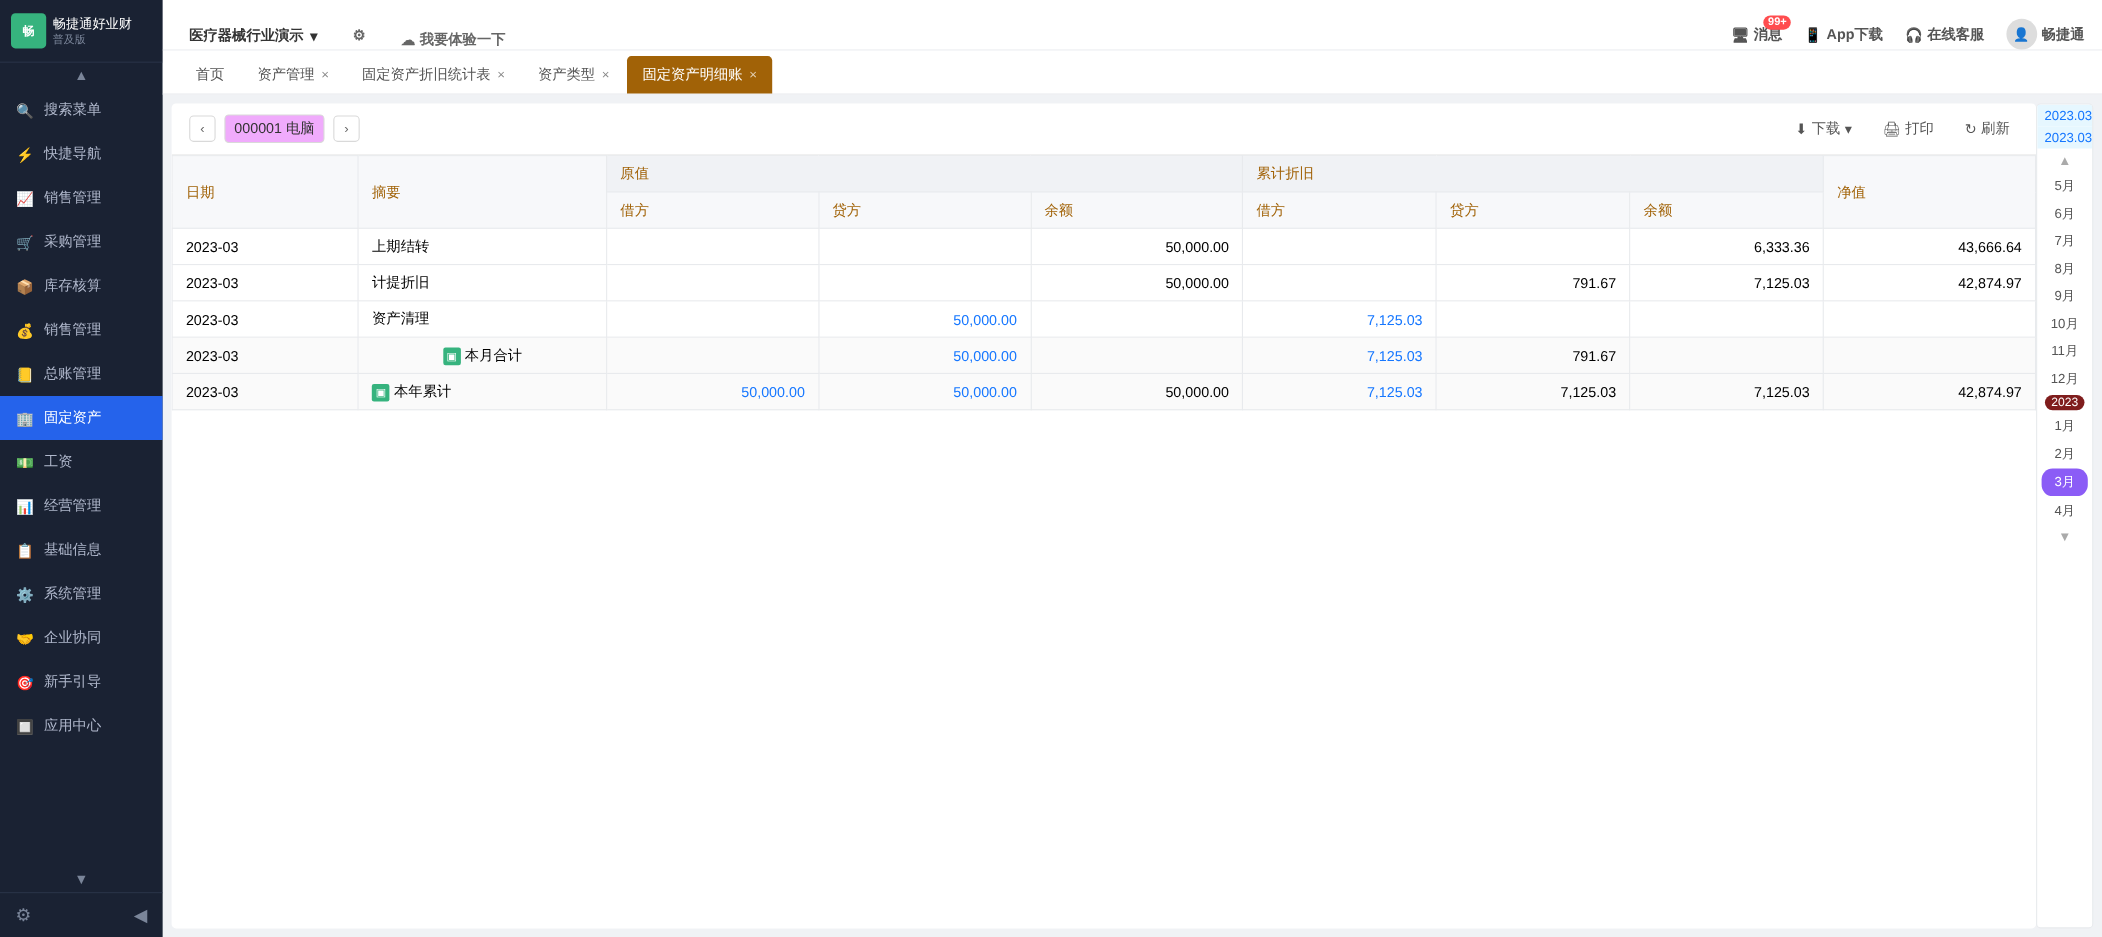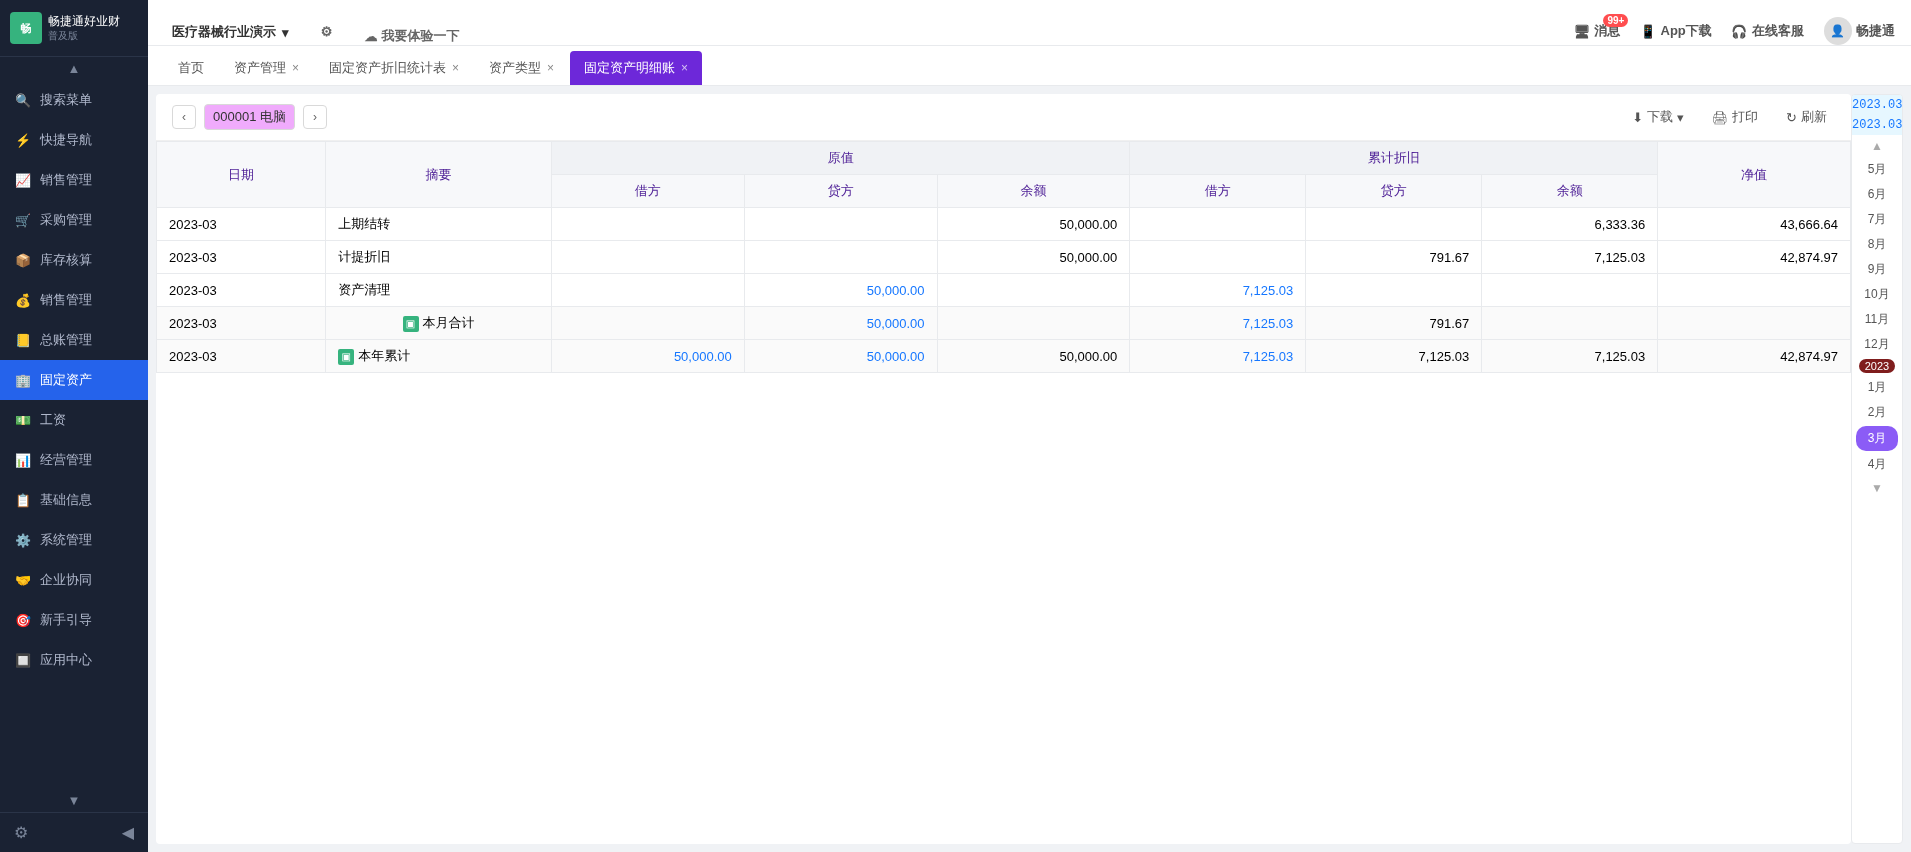--- a/index.html
+++ b/index.html
@@ -173,21 +173,21 @@
       font-size: 13px;
       cursor: pointer;
       color: #555;
       border-radius: 4px 4px 0 0;
       display: flex;
       align-items: center;
       gap: 6px;
       white-space: nowrap;
     }
     .tab.active {
-      background: #6d28d9;
+      background: #a16207;
       color: #fff;
       margin-top: 32px;
     }
     .tab-close {
       font-size: 12px;
       color: inherit;
       opacity: 0.7;
     }
 
     
@@ -271,23 +271,23 @@
       font-size: 13px;
     }
     th, td {
       border: 1px solid #e8eaed;
       padding: 7px 12px;
       text-align: right;
       white-space: nowrap;
     }
     th {
       background: #f7f8fa;
-      color: #4c1d95;
+      color: #a16207;
       font-weight: normal;
-      text-align: center;
+      text-align: left;
     }
     td:nth-child(1), td:nth-child(2) { text-align: left; }
     .col-group-header {
       background: #f0f2f5;
       font-weight: normal;
     }
     .tag-icon {
       display: inline-flex;
       align-items: center;
       justify-content: center;
@@ -342,25 +342,24 @@
       background: #7f1d1d;
       color: #fff;
       border-radius: 8px;
       font-size: 11px;
       padding: 1px 6px;
       margin: 2px 0;
     }
     .timeline-top-row {
       background: #e6f7ff;
       width: 100%;
-      text-align: center;
+      text-align: right;
       padding: 3px 0;
       font-size: 12px;
       color: #1677ff;
-      font-family: Liberation Mono, monospace;
     }
     .timeline-nav {
       width: 100%;
       display: flex;
       justify-content: center;
       padding: 4px 0;
       cursor: pointer;
       color: #aaa;
       font-size: 12px;
     }

